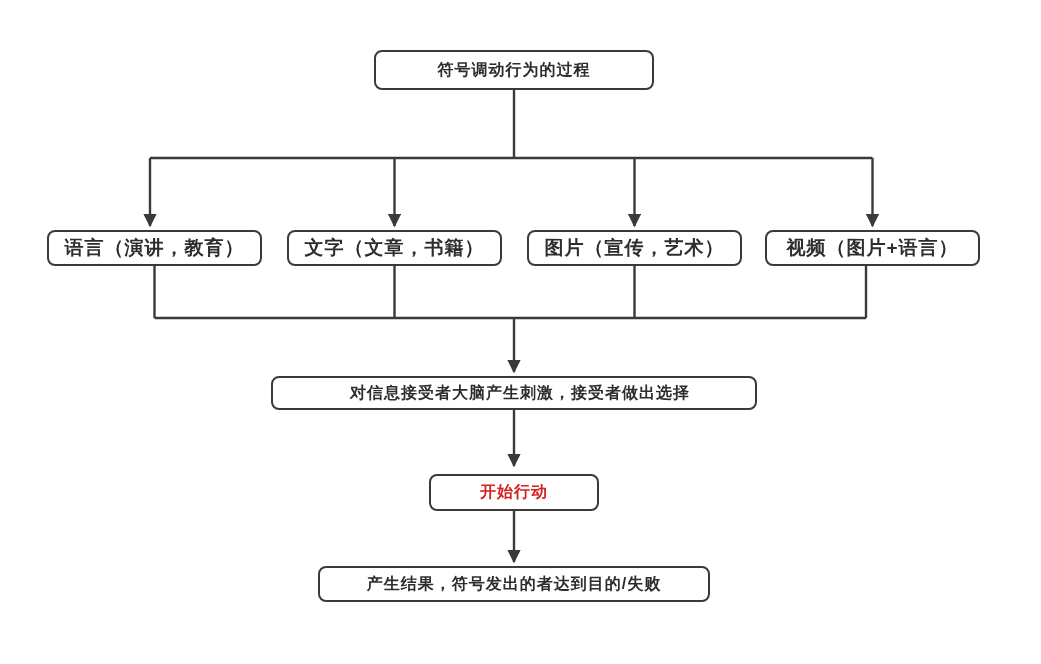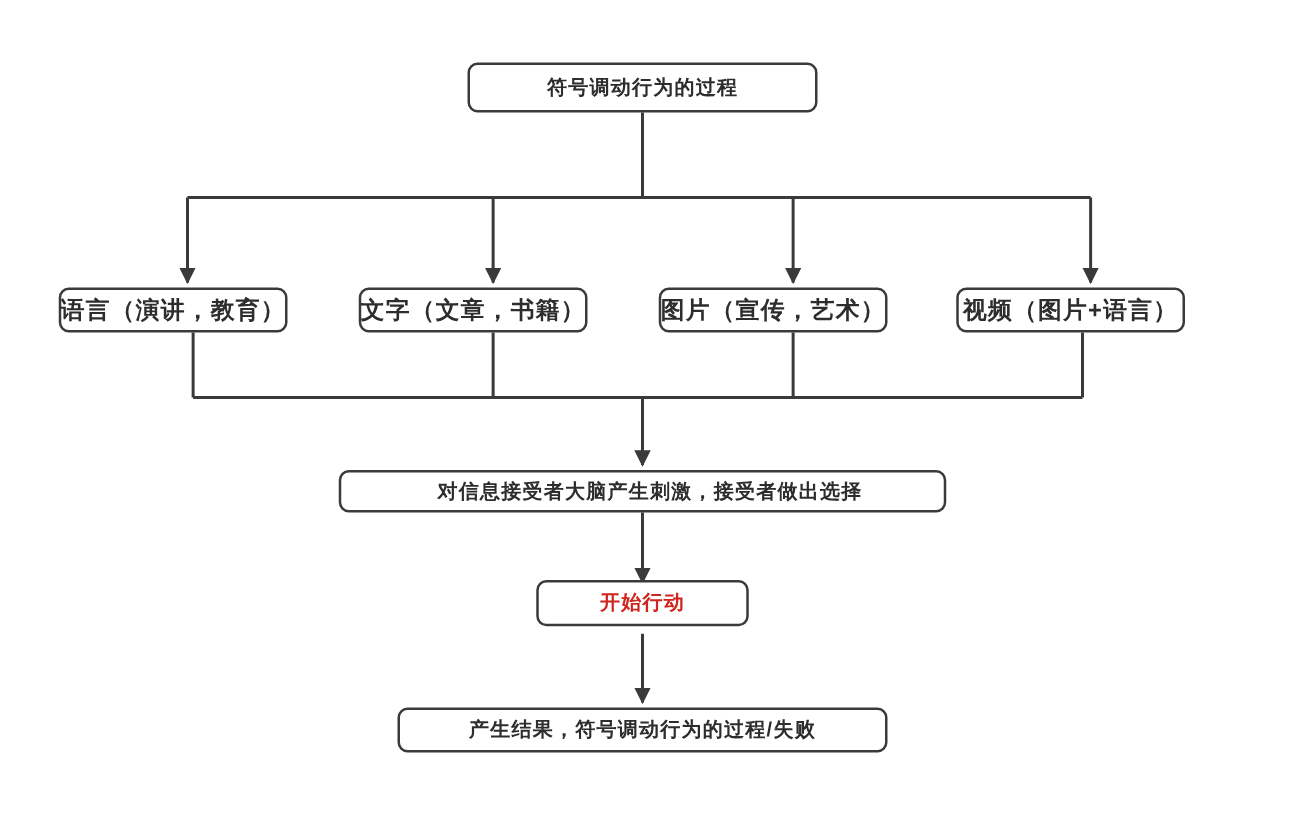--- a/index.html
+++ b/index.html
@@ -43,27 +43,27 @@
     border: 2px solid var(--line);
     border-radius: 8px;
     color: var(--ink);
     font-weight: bold;
     font-size: 16px;
     letter-spacing: 1px;
     white-space: nowrap;
     text-align: center;
   }
   .node-root     { left: 374px; top: 50px;  width: 280px; height: 40px; }
-  .node-ch       { top: 230px; width: 183px; height: 36px; font-size: 19px; }
+  .node-ch       { top: 230px; width: 215px; height: 36px; font-size: 19px; }
   .node-ch-1     { left: 47px; }
   .node-ch-2     { left: 287px; }
   .node-ch-3     { left: 527px; }
   .node-ch-4     { left: 765px; }
   .node-stimulus { left: 271px; top: 376px; width: 486px; height: 34px; padding-left: 12px; }
-  .node-action   { left: 429px; top: 464px; width: 170px; height: 37px; color: var(--accent-red); }
+  .node-action   { left: 429px; top: 474px; width: 170px; height: 37px; color: var(--accent-red); }
   .node-result   { left: 318px; top: 566px; width: 392px; height: 36px; }
 </style>
 </head>
 <body>
 
 <div class="canvas">
 
   <svg class="edge-layer" width="1041" height="664" viewBox="0 0 1041 664" aria-hidden="true">
     <defs>
       <marker id="arrow" viewBox="0 0 10 10" refX="9" refY="5" markerWidth="5.5" markerHeight="5.5" orient="auto-start-reverse">
@@ -113,16 +113,16 @@
 
   <div class="node node-stimulus">
     <span>对信息接受者大脑产生刺激，接受者做出选择</span>
   </div>
 
   <div class="node node-action">
     <span>开始行动</span>
   </div>
 
   <div class="node node-result">
-    <span>产生结果，符号调动行为的过程/失败</span>
+    <span>产生结果，符号发出的者达到目的/失败</span>
   </div>
 
 </div>
 
 </body></html>

